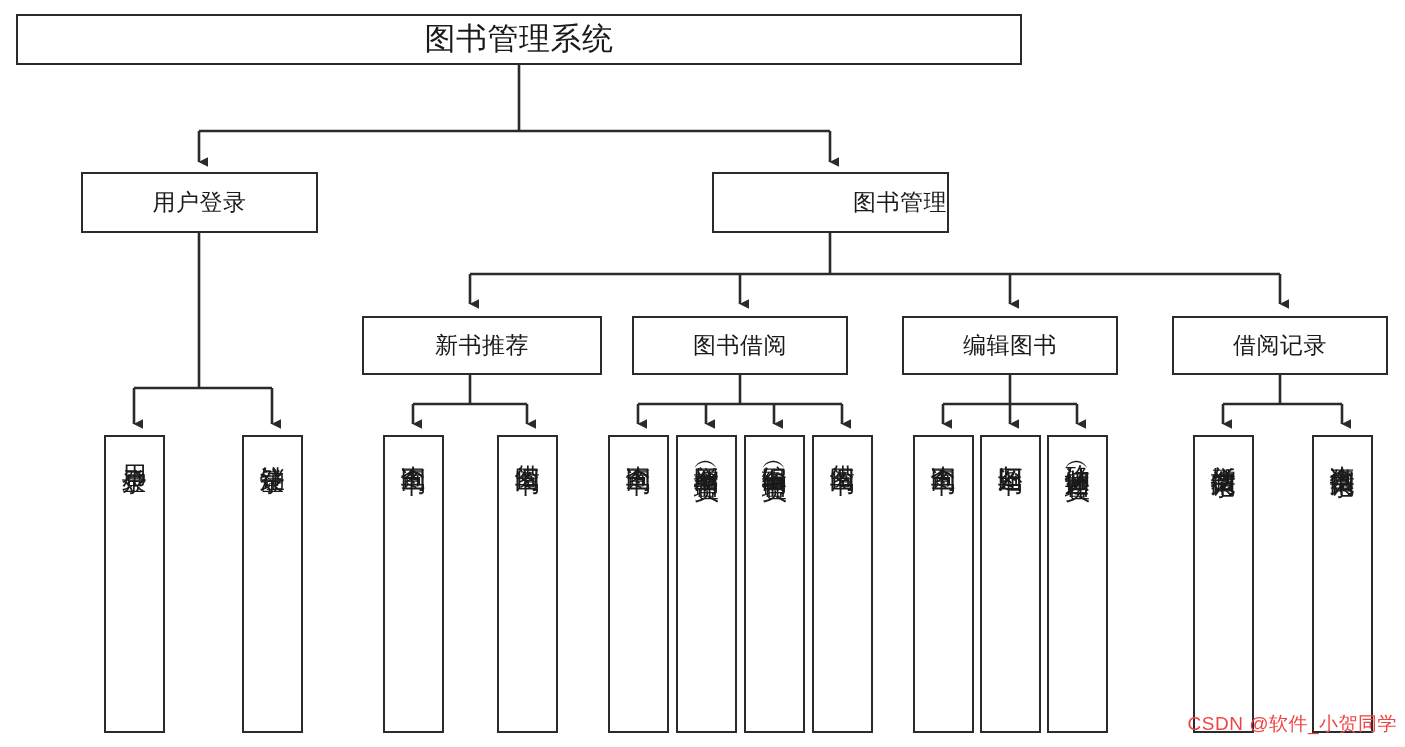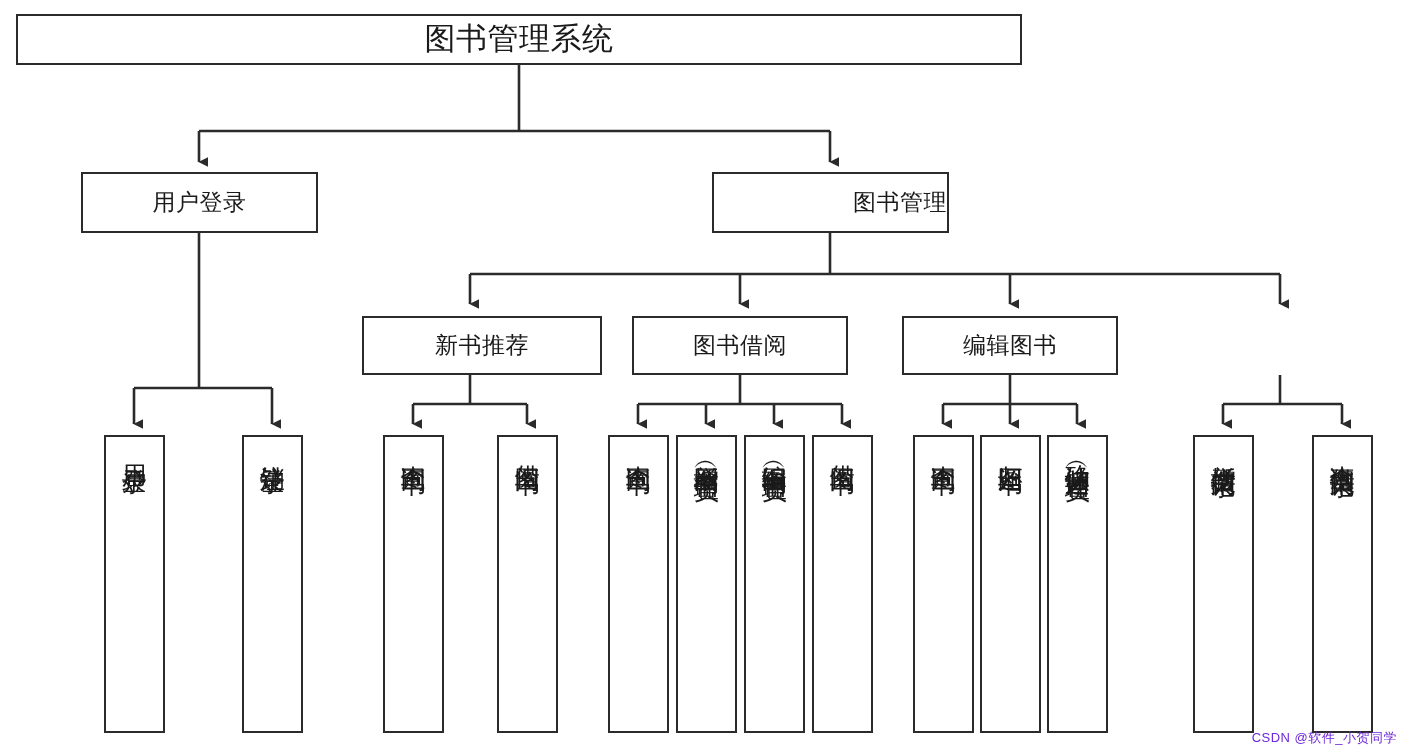--- a/index.html
+++ b/index.html
@@ -58,23 +58,23 @@
     writing-mode: vertical-rl;
     text-orientation: upright;
     font-size: 25px;
     line-height: 1.05;
     letter-spacing: 2px;
     white-space: nowrap;
   }
   #watermark {
     position: absolute;
     right: 8px;
-    bottom: 0;
-    font-size: 13px;
-    color: #6d28d9;
+    bottom: 10px;
+    font-size: 19px;
+    color: #ef4444;
     letter-spacing: 0.5px;
     z-index: 5;
     white-space: nowrap;
   }
 </style>
 </head>
 <body>
 
 <div id="canvas">
 
@@ -141,20 +141,23 @@
 
   <div class="node h" style="left:362px; top:316px; width:240px; height:59px;">
     <span class="lbl">新书推荐</span>
   </div>
   <div class="node h" style="left:632px; top:316px; width:216px; height:59px;">
     <span class="lbl">图书借阅</span>
   </div>
   <div class="node h" style="left:902px; top:316px; width:216px; height:59px;">
     <span class="lbl">编辑图书</span>
   </div>
+  <div class="node h" style="left:1172px; top:316px; width:216px; height:59px;">
+    <span class="lbl">借阅记录</span>
+  </div>
 
   <div class="node v" style="left:104px; top:435px; width:61px; height:298px;">
     <span class="lbl">用户登录</span>
   </div>
   <div class="node v" style="left:242px; top:435px; width:61px; height:298px;">
     <span class="lbl">注销登录</span>
   </div>
 
   <div class="node v" style="left:383px; top:435px; width:61px; height:298px;">
     <span class="lbl">查询图书</span>

